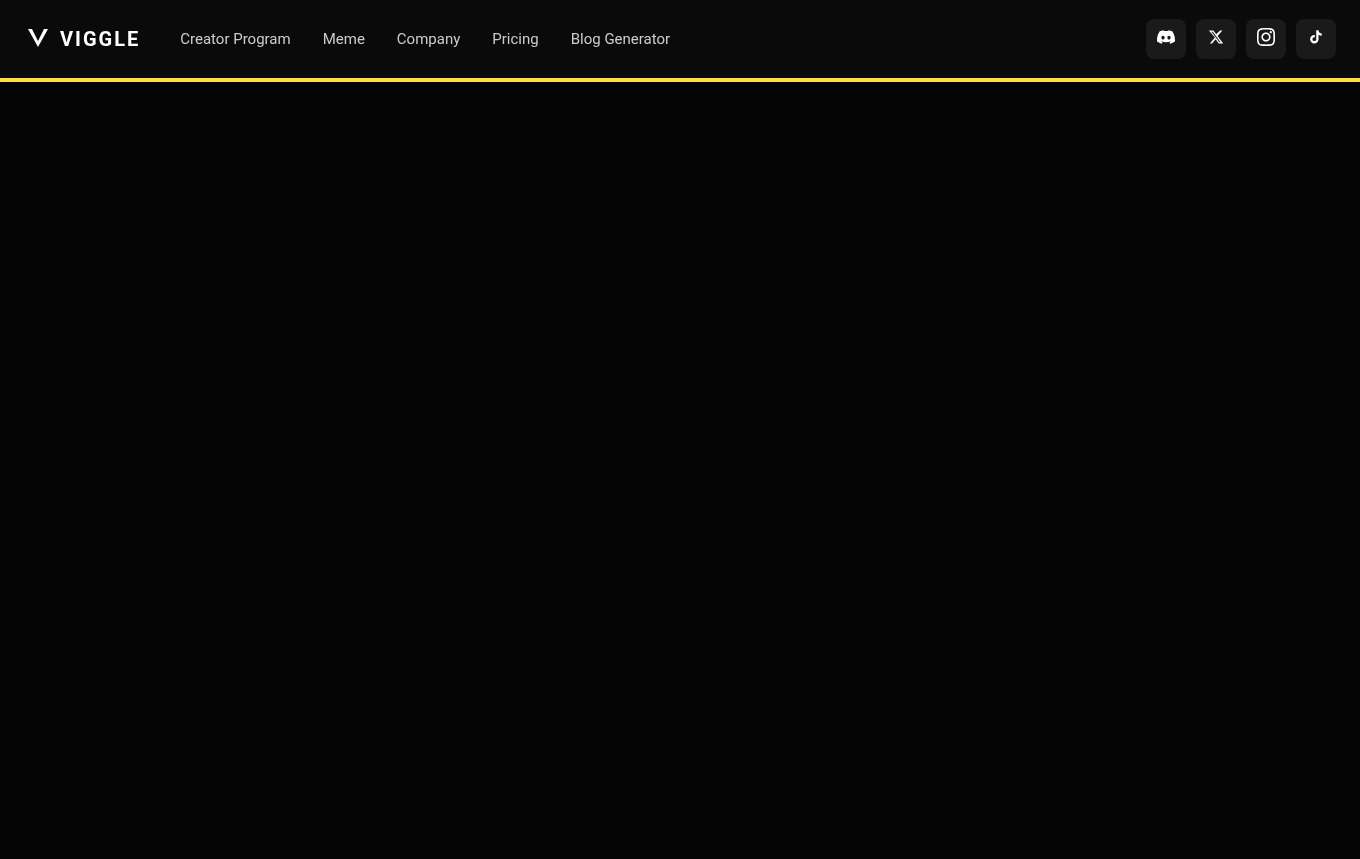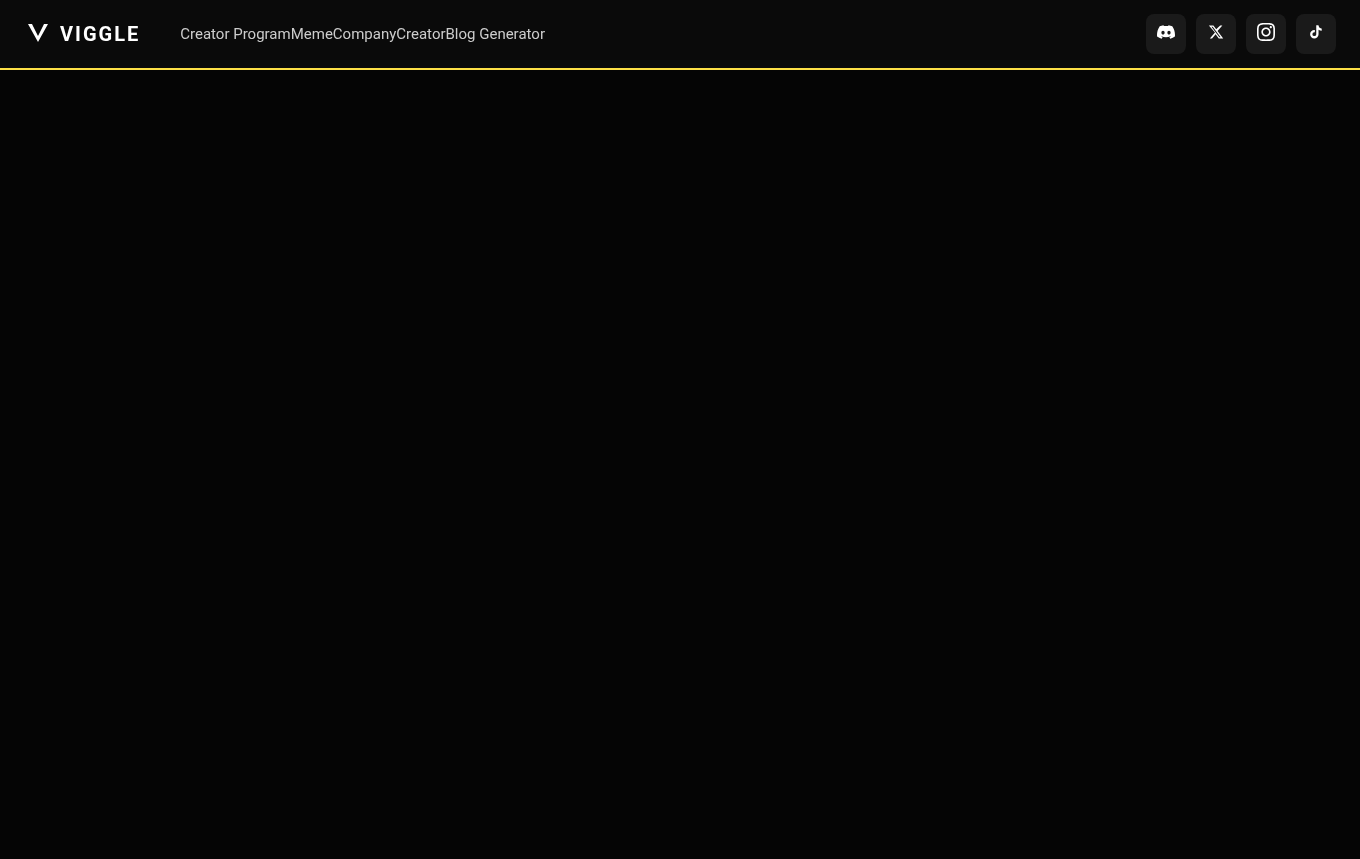--- a/index.html
+++ b/index.html
@@ -13,24 +13,24 @@
       height: 859px;
       background-color: #000000;
       font-family: -apple-system, BlinkMacSystemFont, 'Segoe UI', Roboto, sans-serif;
       overflow: hidden;
     }
 
     header {
       display: flex;
       align-items: center;
       justify-content: space-between;
-      height: 70px;
+      height: 82px;
       background-color: #0a0a0a;
       padding: 0 24px;
-      border-bottom: 2px solid #fde047;
+      border-bottom: 4px solid #fde047;
     }
 
     .header-left {
       display: flex;
       align-items: center;
       gap: 40px;
     }
 
     .logo {
       display: flex;
@@ -49,20 +49,21 @@
       color: #ffffff;
       font-size: 20px;
       font-weight: 700;
       letter-spacing: 2px;
       text-transform: uppercase;
     }
 
     nav {
       display: flex;
       align-items: center;
+      gap: 32px;
     }
 
     nav a {
       color: #cccccc;
       text-decoration: none;
       font-size: 15px;
       font-weight: 400;
       cursor: pointer;
       transition: color 0.2s;
     }
@@ -107,21 +108,21 @@
     <a class="logo">
       <svg class="logo-icon" viewBox="0 0 28 28" xmlns="http://www.w3.org/2000/svg">
         <path class="viggle-v" d="M4 4 L14 22 L24 4 L20 4 L14 16 L8 4 Z"></path>
       </svg>
       <span class="logo-text">VIGGLE</span>
     </a>
     <nav>
       <a>Creator Program</a>
       <a>Meme</a>
       <a>Company</a>
-      <a>Creator</a>
+      <a>Pricing</a>
       <a>Blog Generator</a>
     </nav>
   </div>
 
   <div class="header-right">
     <button class="social-btn">
       <span>
         <svg width="18" height="18" viewBox="0 0 24 24" fill="white" xmlns="http://www.w3.org/2000/svg">
           <path d="M20.317 4.37a19.791 19.791 0 0 0-4.885-1.515.074.074 0 0 0-.079.037c-.21.375-.444.864-.608 1.25a18.27 18.27 0 0 0-5.487 0 12.64 12.64 0 0 0-.617-1.25.077.077 0 0 0-.079-.037A19.736 19.736 0 0 0 3.677 4.37a.07.07 0 0 0-.032.027C.533 9.046-.32 13.58.099 18.057c.002.022.015.043.03.056a19.9 19.9 0 0 0 5.993 3.03.078.078 0 0 0 .084-.028 14.09 14.09 0 0 0 1.226-1.994.076.076 0 0 0-.041-.106 13.107 13.107 0 0 1-1.872-.892.077.077 0 0 1-.008-.128 10.2 10.2 0 0 0 .372-.292.074.074 0 0 1 .077-.01c3.928 1.793 8.18 1.793 12.062 0a.074.074 0 0 1 .078.01c.12.098.246.198.373.292a.077.077 0 0 1-.006.127 12.299 12.299 0 0 1-1.873.892.077.077 0 0 0-.041.107c.36.698.772 1.362 1.225 1.993a.076.076 0 0 0 .084.028 19.839 19.839 0 0 0 6.002-3.03.077.077 0 0 0 .032-.054c.5-5.177-.838-9.674-3.549-13.66a.061.061 0 0 0-.031-.03zM8.02 15.33c-1.183 0-2.157-1.085-2.157-2.419 0-1.333.956-2.419 2.157-2.419 1.21 0 2.176 1.096 2.157 2.42 0 1.333-.956 2.418-2.157 2.418zm7.975 0c-1.183 0-2.157-1.085-2.157-2.419 0-1.333.955-2.419 2.157-2.419 1.21 0 2.176 1.096 2.157 2.42 0 1.333-.946 2.418-2.157 2.418z"></path>
         </svg>

